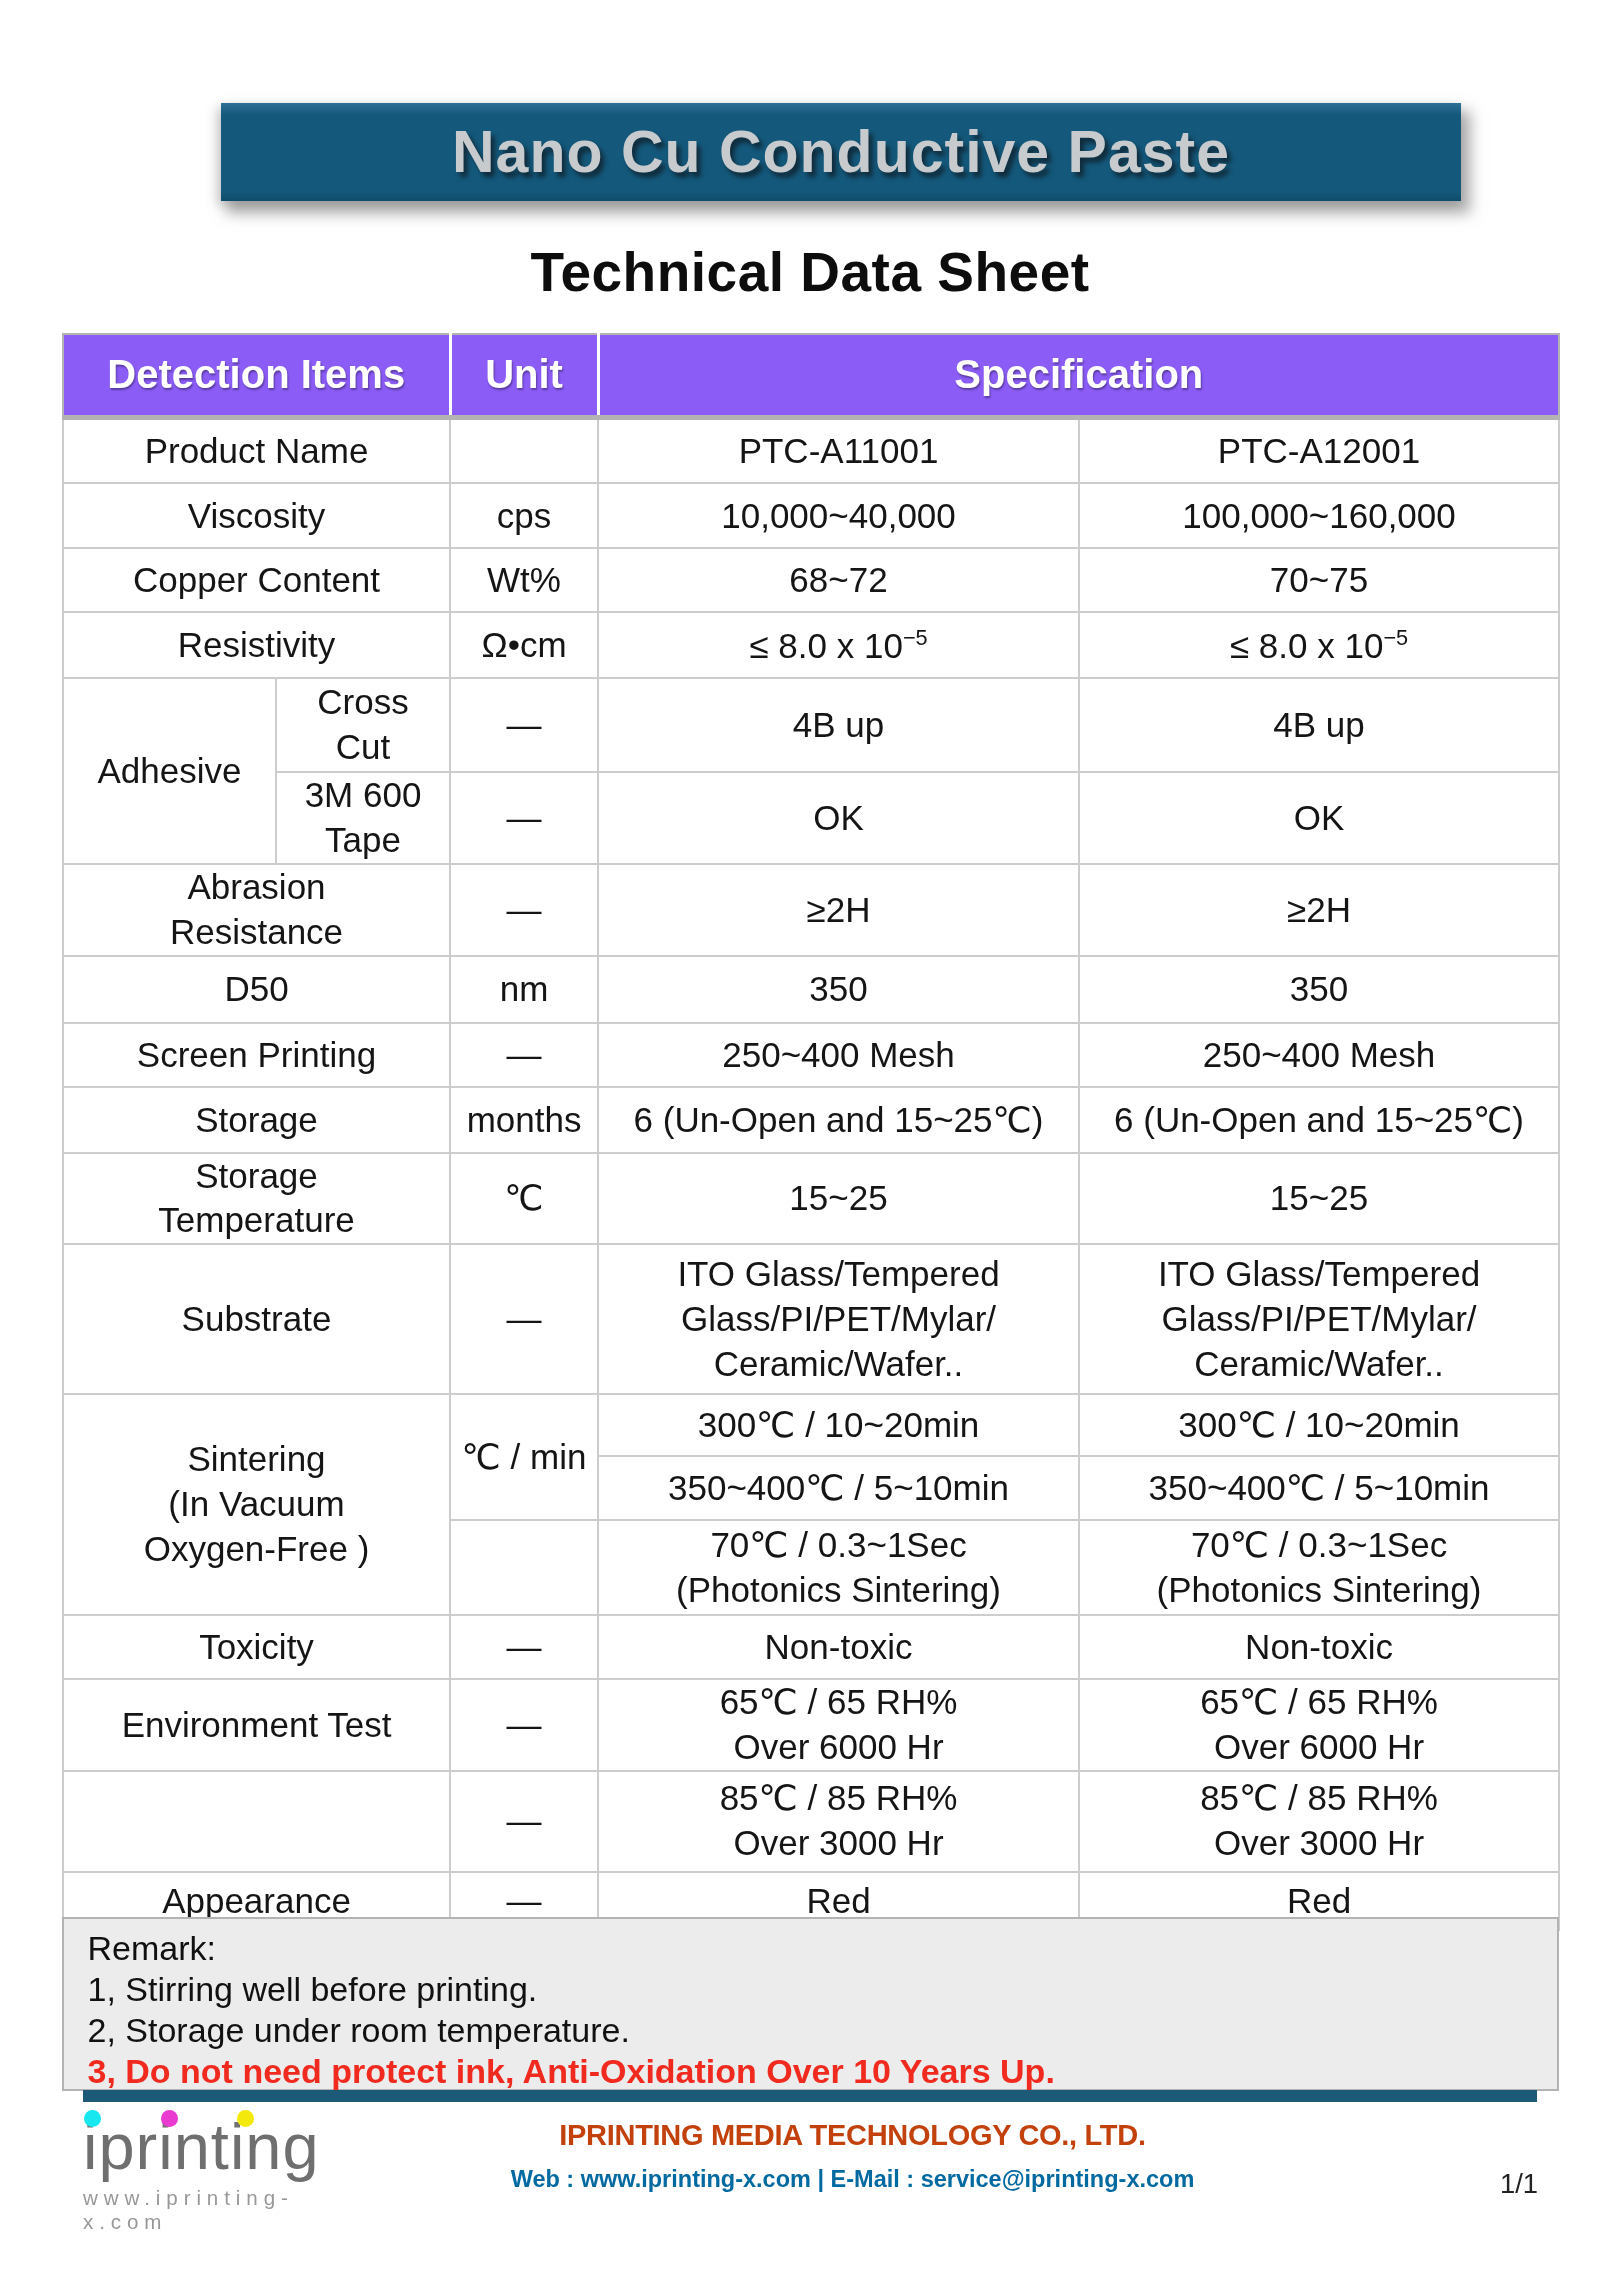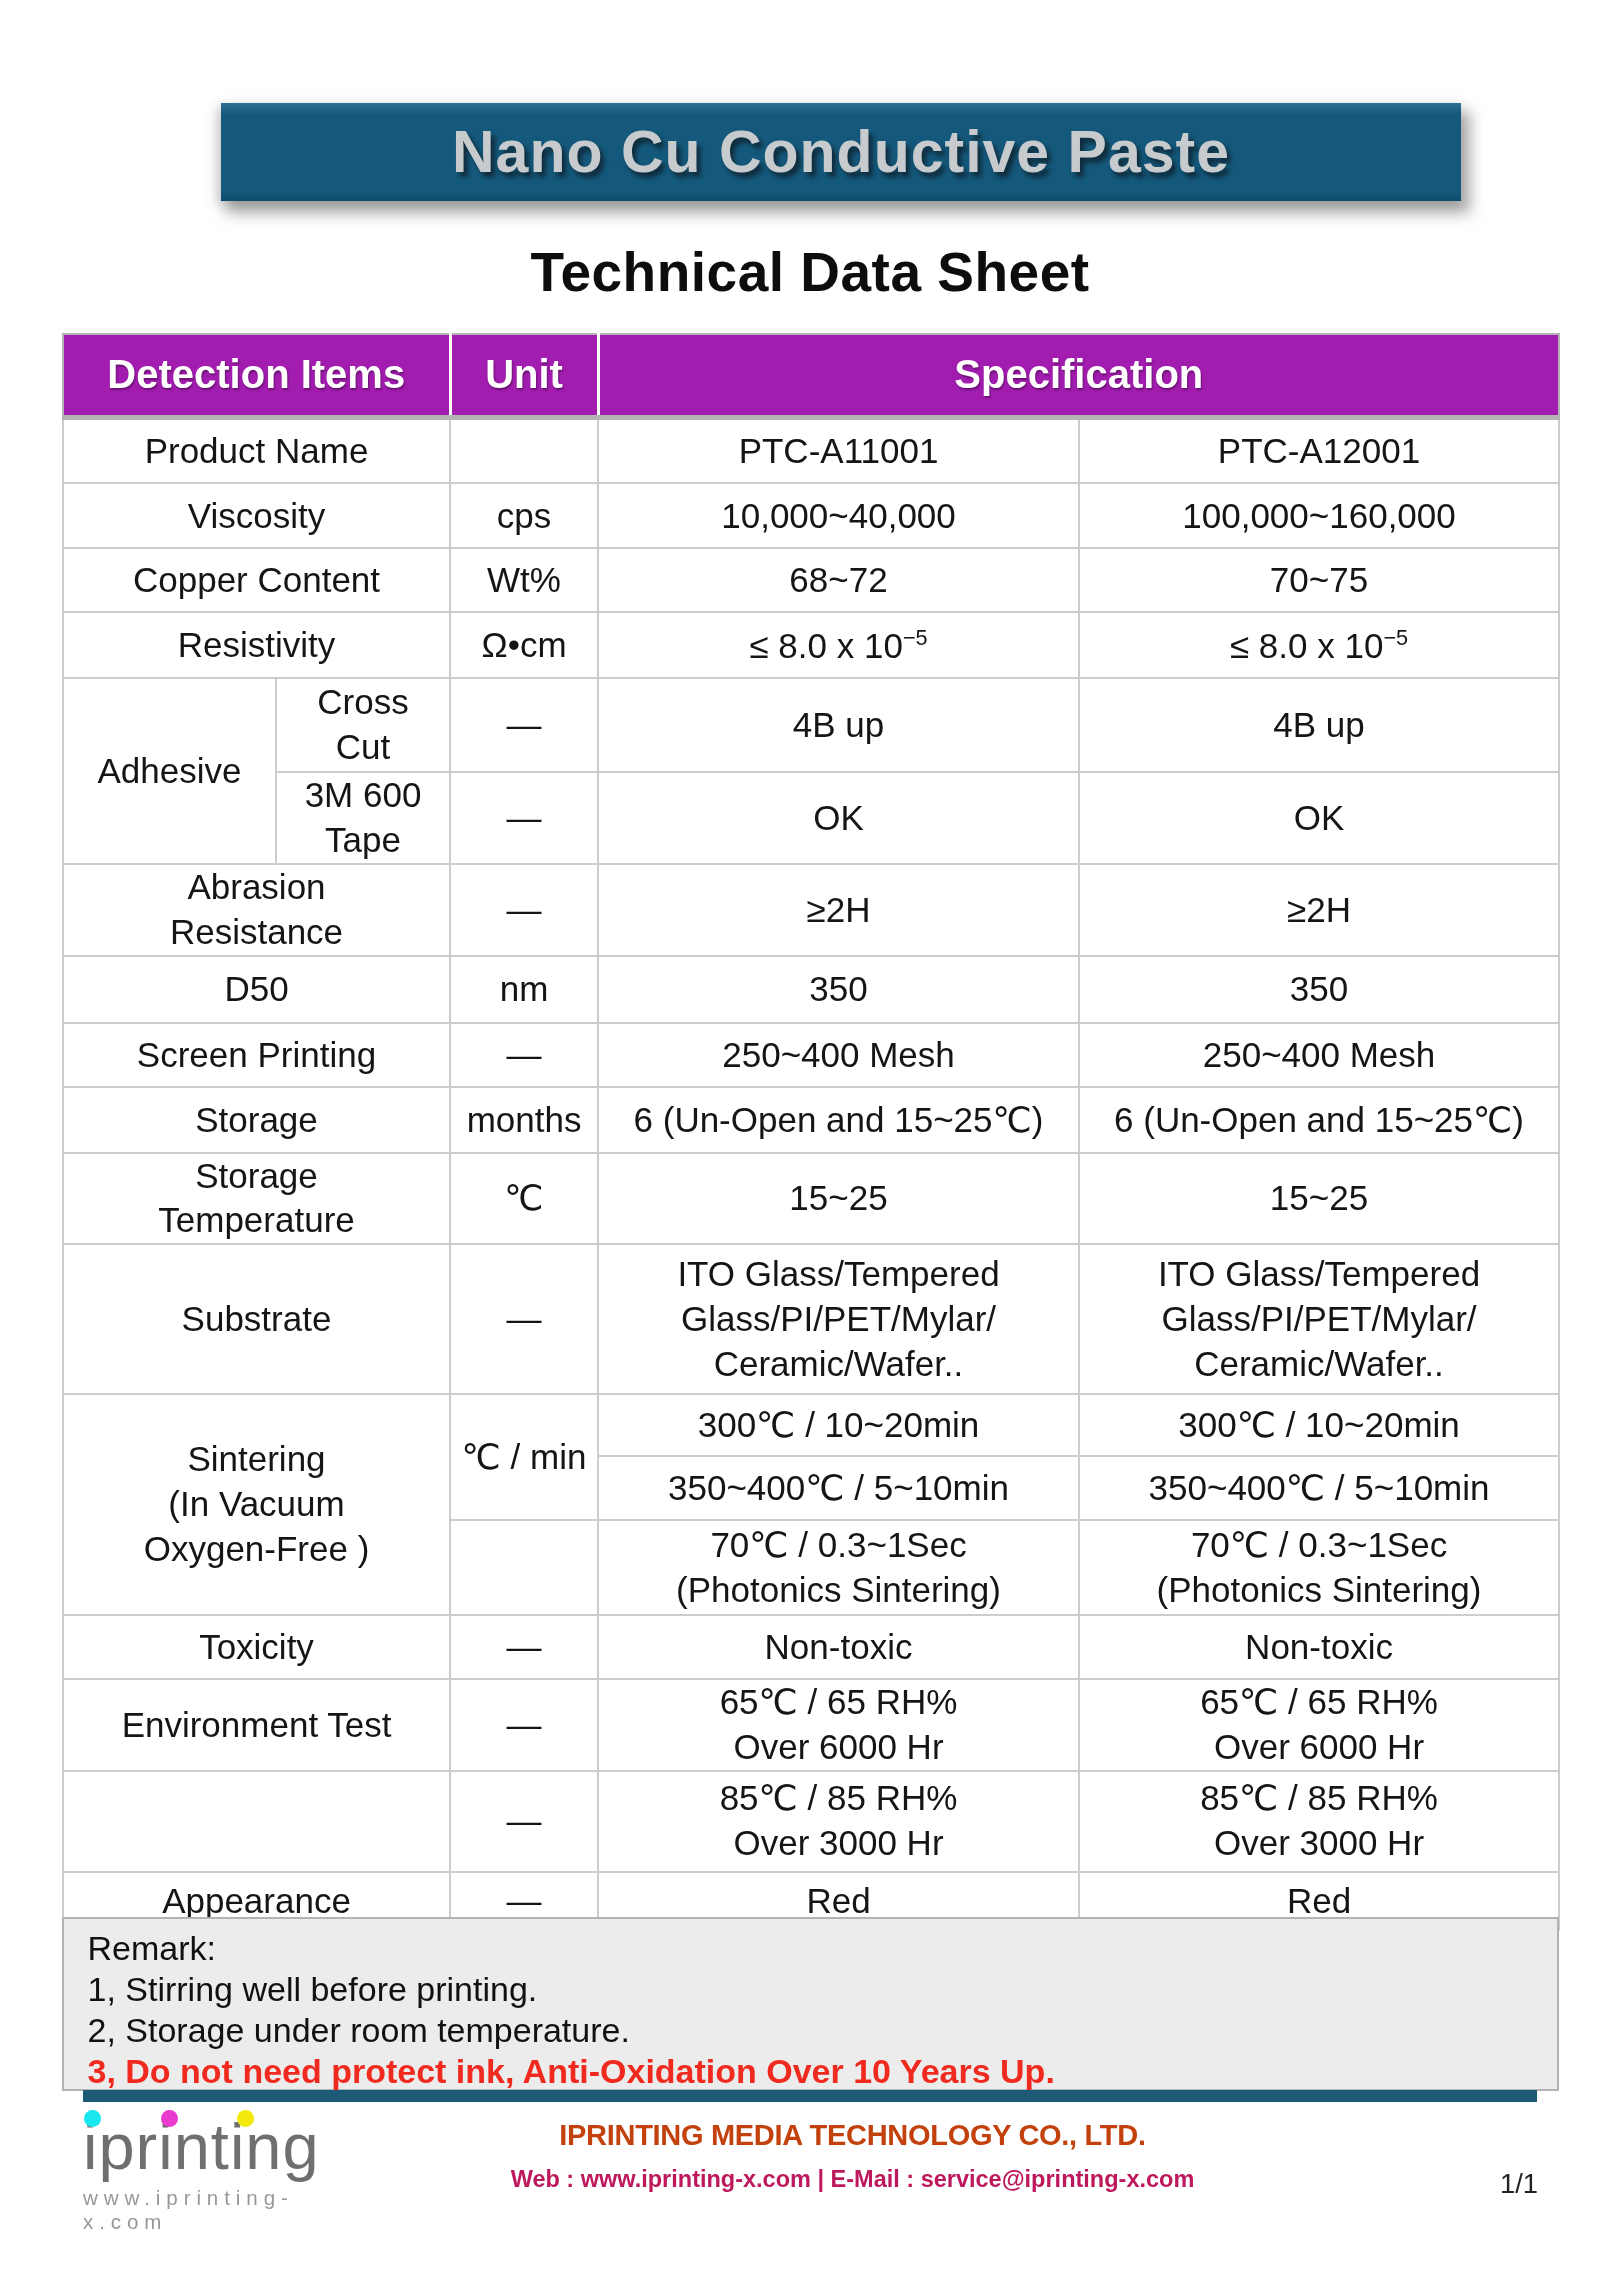--- a/index.html
+++ b/index.html
@@ -28,21 +28,21 @@
   table.spec {
     position:absolute; left:62px; top:333px; width:1497px;
     border-collapse:collapse; table-layout:fixed;
     border:2.9px solid #b3b3b3;
   }
   table.spec th, table.spec td {
     text-align:center; vertical-align:middle;
     font-size:35px; color:#151515; overflow:hidden;
   }
   table.spec th {
-    background:#a21caf; color:#ffffff; font-weight:bold; font-size:40px;
+    background:#8b5cf6; color:#ffffff; font-weight:bold; font-size:40px;
     border-bottom:5.9px solid #b3b3b3;
     text-shadow:1px 2px 2px rgba(0,0,0,0.35);
     margin-left:28px;
   }
   th.divider { border-right:3.9px solid #ffffff; }
   table.spec td { border:2px solid #cdcdcd; background:#ffffff; }
   td.shade { background:#ececec; }
   td.u { border-left:4.9px solid #b3b3b3; }
   .pre { white-space:pre-line; line-height:1.28; }
   td sup { font-size:0.62em; vertical-align:super; }
@@ -70,21 +70,21 @@
   .dot-magenta { left:78px;  background:#e93bd0; }
   .dot-yellow  { left:154px; background:#f3ea0b; }
   .logo-url { font-size:20.6px; letter-spacing:5.9px; color:#989898; margin-top:2px; }
 
   .footer-company {
     position:absolute; left:323px; top:2119px; width:1059px; text-align:center;
     font-size:29px; font-weight:bold; color:#c2410c; letter-spacing:-0.3px;
   }
   .footer-contact {
     position:absolute; left:323px; top:2166px; width:1059px; text-align:center;
-    font-size:23.5px; font-weight:bold; color:#be185d;
+    font-size:23.5px; font-weight:bold; color:#0369a1;
   }
   .page-number {
     position:absolute; left:1480px; top:2168px; width:78px; text-align:center;
     font-size:27.4px; color:#222;
   }
 </style>
 </head>
 <body>
 
 <div class="page">

